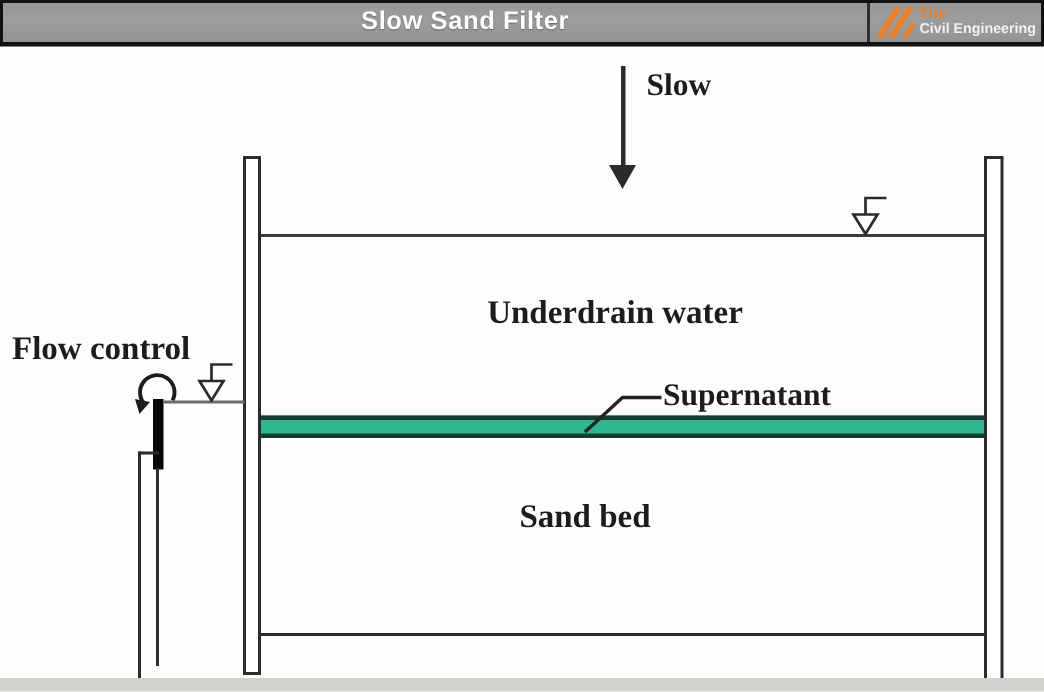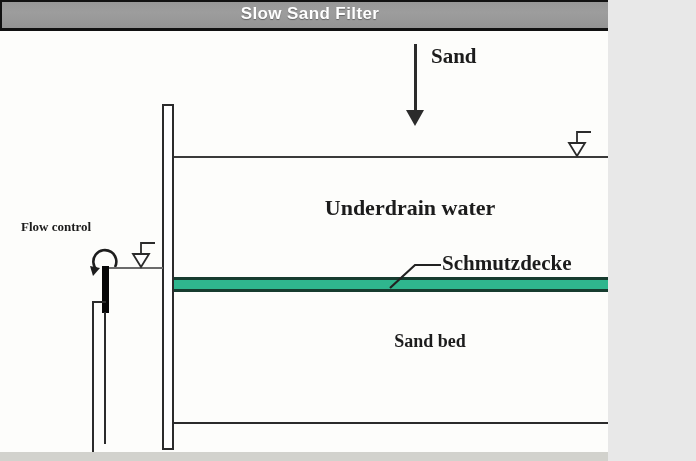--- a/index.html
+++ b/index.html
@@ -1,17 +1,17 @@
 <!DOCTYPE html>
 <html style="--header-bg: #9d9d9d; --header-border: #111111; --header-text: #ffffff; --logo-accent: #e8812e; --diagram-line: #2b2b2b; --schmutzdecke-fill: #2fb68e; --schmutzdecke-edge: #173c2f; --background: #fdfdfb;"><head>
 <meta charset="utf-8">
 <style>
   html,body{margin:0;padding:0;background:#e8e8e8;}
   #screen{
-    position:relative;width:608px;height:461px;overflow:hidden;
+    position:relative;width:696px;height:461px;overflow:hidden;
     background:var(--background,#fdfdfb);
     font-family:"Liberation Sans","DejaVu Sans",sans-serif;
   }
 
   
   .titlebar{
     position:absolute;left:0;top:0;width:696px;height:31px;box-sizing:border-box;
     background:linear-gradient(180deg,#979797,var(--header-bg,#9d9d9d) 40%,#949494);
     border:2px solid var(--header-border,#111);border-bottom-width:3px;
   }
@@ -37,24 +37,24 @@
   .lbl{
     position:absolute;font-family:"Liberation Serif","DejaVu Serif",serif;
     font-weight:bold;color:#1c1c1c;white-space:nowrap;
   }
   .ln{position:absolute;background:var(--diagram-line,#2b2b2b);}
   .wall{
     position:absolute;box-sizing:border-box;background:#fff;
     border:2px solid var(--diagram-line,#2b2b2b);
   }
   #flow-label{left:431px;top:44px;font-size:21px;}
-  #flow-control-label{left:21px;top:219px;font-size:13px;}
+  #flow-control-label{left:8px;top:219px;font-size:22px;}
   #supernatant-label{left:410px;top:195px;font-size:22px;transform:translateX(-50%);}
   #schmutzdecke-label{left:442px;top:251px;font-size:21px;}
-  #sandbed-label{left:430px;top:331px;font-size:18px;transform:translateX(-50%);}
+  #sandbed-label{left:390px;top:331px;font-size:22px;transform:translateX(-50%);}
   #underdrain-label{left:398px;top:424px;font-size:19px;transform:translateX(-50%);}
 
   #flow-arrow-line{left:414px;top:44px;width:3px;height:66px;}
   #flow-arrow-head{
     position:absolute;left:406px;top:110px;width:0;height:0;
     border-left:9px solid transparent;border-right:9px solid transparent;
     border-top:16px solid var(--diagram-line,#2b2b2b);
   }
 
   #left-wall{left:162px;top:104px;width:12px;height:346px;}
@@ -80,43 +80,54 @@
 
   svg{position:absolute;overflow:visible;}
 </style>
 </head>
 <body>
 
 <div id="screen">
 
   <header class="titlebar">
     <div class="title">Slow Sand Filter</div>
+    <div class="logo">
+      <span class="slashes">
+        <i class="s1"></i>
+          <i class="s2"></i>
+          <i class="s3"></i>
+      </span>
+      <span class="logo-text">
+        <span class="logo-the">The</span>
+        <span class="logo-ce">Civil Engineering</span>
+      </span>
+    </div>
   </header>
 
   <main>
 
     <div class="ln" id="flow-arrow-line"></div>
     <div id="flow-arrow-head"></div>
-    <div class="lbl" id="flow-label">Sand</div>
+    <div class="lbl" id="flow-label">Slow</div>
 
     <div class="wall" id="left-wall"></div>
     <div class="wall" id="right-wall"></div>
 
     <div class="ln" id="water-line"></div>
     <svg style="left:569px;top:130px;" width="26" height="28" viewBox="0 0 26 28">
       <path d="M8 13 V2 H22" fill="none" stroke="#2b2b2b" stroke-width="1.8"></path>
       <polygon points="0,13 16,13 8,26" fill="#ffffff" stroke="#2b2b2b" stroke-width="1.8"></polygon>
     </svg>
     <div class="lbl" id="supernatant-label">Underdrain water</div>
 
     <div id="schmutzdecke-layer"></div>
     <svg style="left:385px;top:259px;" width="58" height="32" viewBox="0 0 58 32">
       <path d="M5 29 L30 6 L56 6" fill="none" stroke="#222" stroke-width="2.2"></path>
     </svg>
-    <div class="lbl" id="schmutzdecke-label">Schmutzdecke</div>
+    <div class="lbl" id="schmutzdecke-label">Supernatant</div>
 
     <div class="lbl" id="sandbed-label">Sand bed</div>
 
     <div class="ln" id="underdrain-top-line"></div>
     <div id="tank-bottom-line"></div>
 
     <div class="lbl" id="flow-control-label">Flow control</div>
     <svg style="left:85px;top:240px;" width="42" height="38" viewBox="0 0 42 38">
       <path d="M12 30 A 11.5 11.5 0 1 1 30 27" fill="none" stroke="#1d1d1d" stroke-width="2.6"></path>
       <polygon points="5,26 15,28 8,36" fill="#1d1d1d"></polygon>

